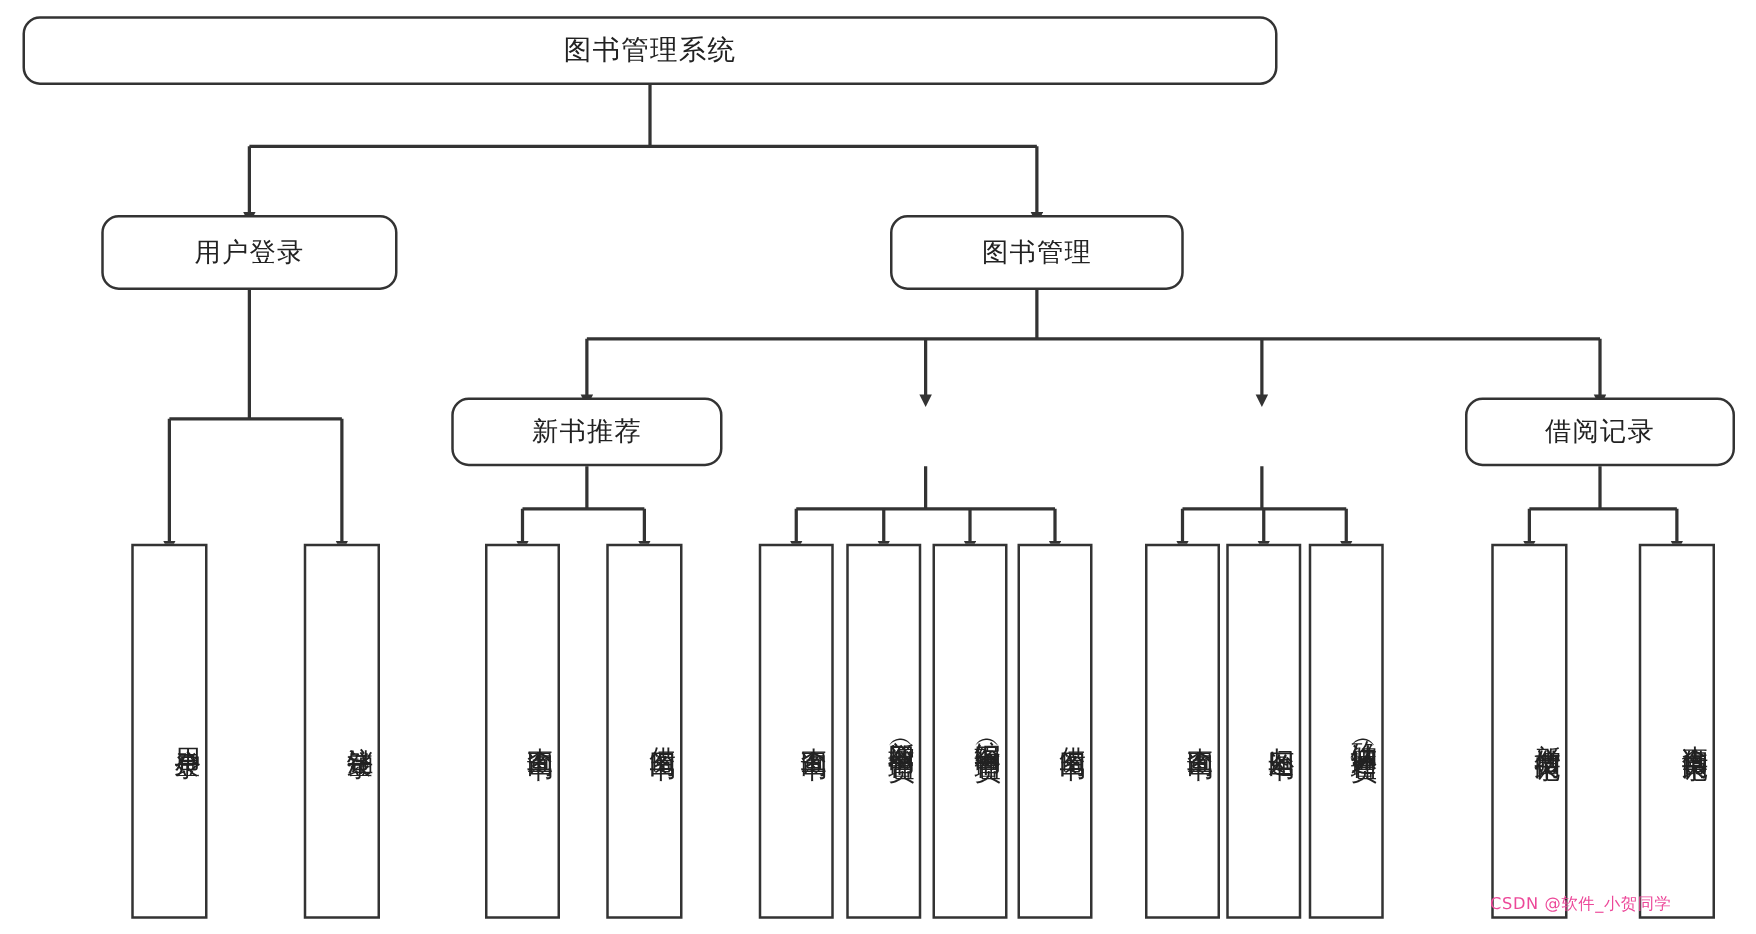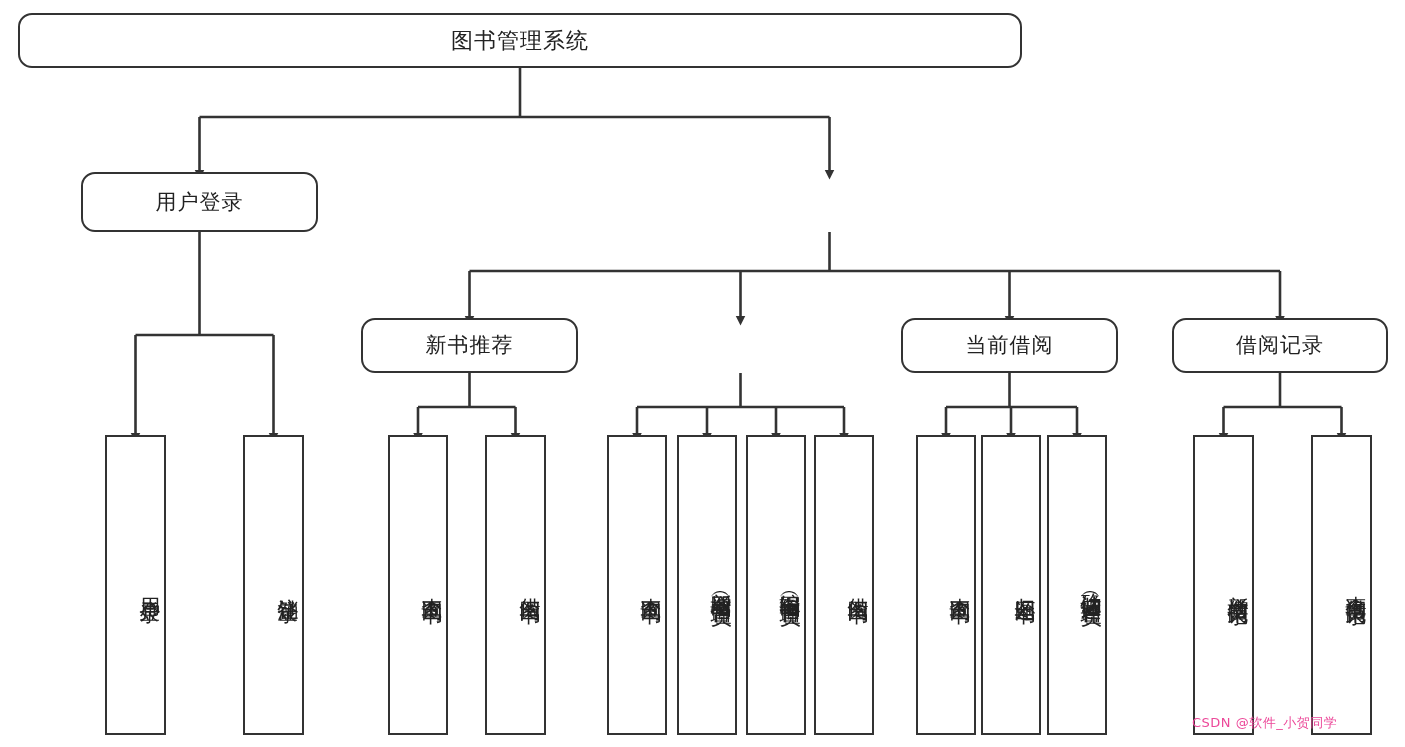--- a/index.html
+++ b/index.html
@@ -110,23 +110,23 @@
         <path d="M1280,373 L1280,407"></path>
         <path d="M1223.5,407 L1341.5,407"></path>
         <path d="M1223.5,407 L1223.5,434" marker-end="url(#arrow)"></path>
         <path d="M1341.5,407 L1341.5,434" marker-end="url(#arrow)"></path>
       </g>
   </svg>
 
   <div class="node root h" style="left: 18px; top: 13px; width: 1004px; height: 55px;">图书管理系统</div>
 
   <div class="node h" style="left: 81px; top: 172px; width: 237px; height: 60px;">用户登录</div>
+  <div class="node h" style="left: 712px; top: 172px; width: 235px; height: 60px;">图书管理</div>
 
   <div class="node h" style="left: 361px; top: 318px; width: 217px; height: 55px;">新书推荐</div>
-  <div class="node h" style="left: 901px; top: 318px; width: 217px; height: 55px;">当前借阅</div>
   <div class="node h" style="left: 1172px; top: 318px; width: 216px; height: 55px; font-family: Liberation Serif, serif;">借阅记录</div>
 
   <div class="node v" style="left: 105px; top: 435px; width: 61px; height: 300px;">用户登录</div>
   <div class="node v" style="left: 243px; top: 435px; width: 61px; height: 300px;">注销登录</div>
 
   <div class="node v" style="left: 388px; top: 435px; width: 60px; height: 300px;">查询图书</div>
   <div class="node v" style="left: 485px; top: 435px; width: 61px; height: 300px;">借阅图书</div>
 
   <div class="node v" style="left: 607px; top: 435px; width: 60px; height: 300px;">查询图书</div>
   <div class="node v" style="left: 677px; top: 435px; width: 60px; height: 300px;">新增图书（管理员）</div>

